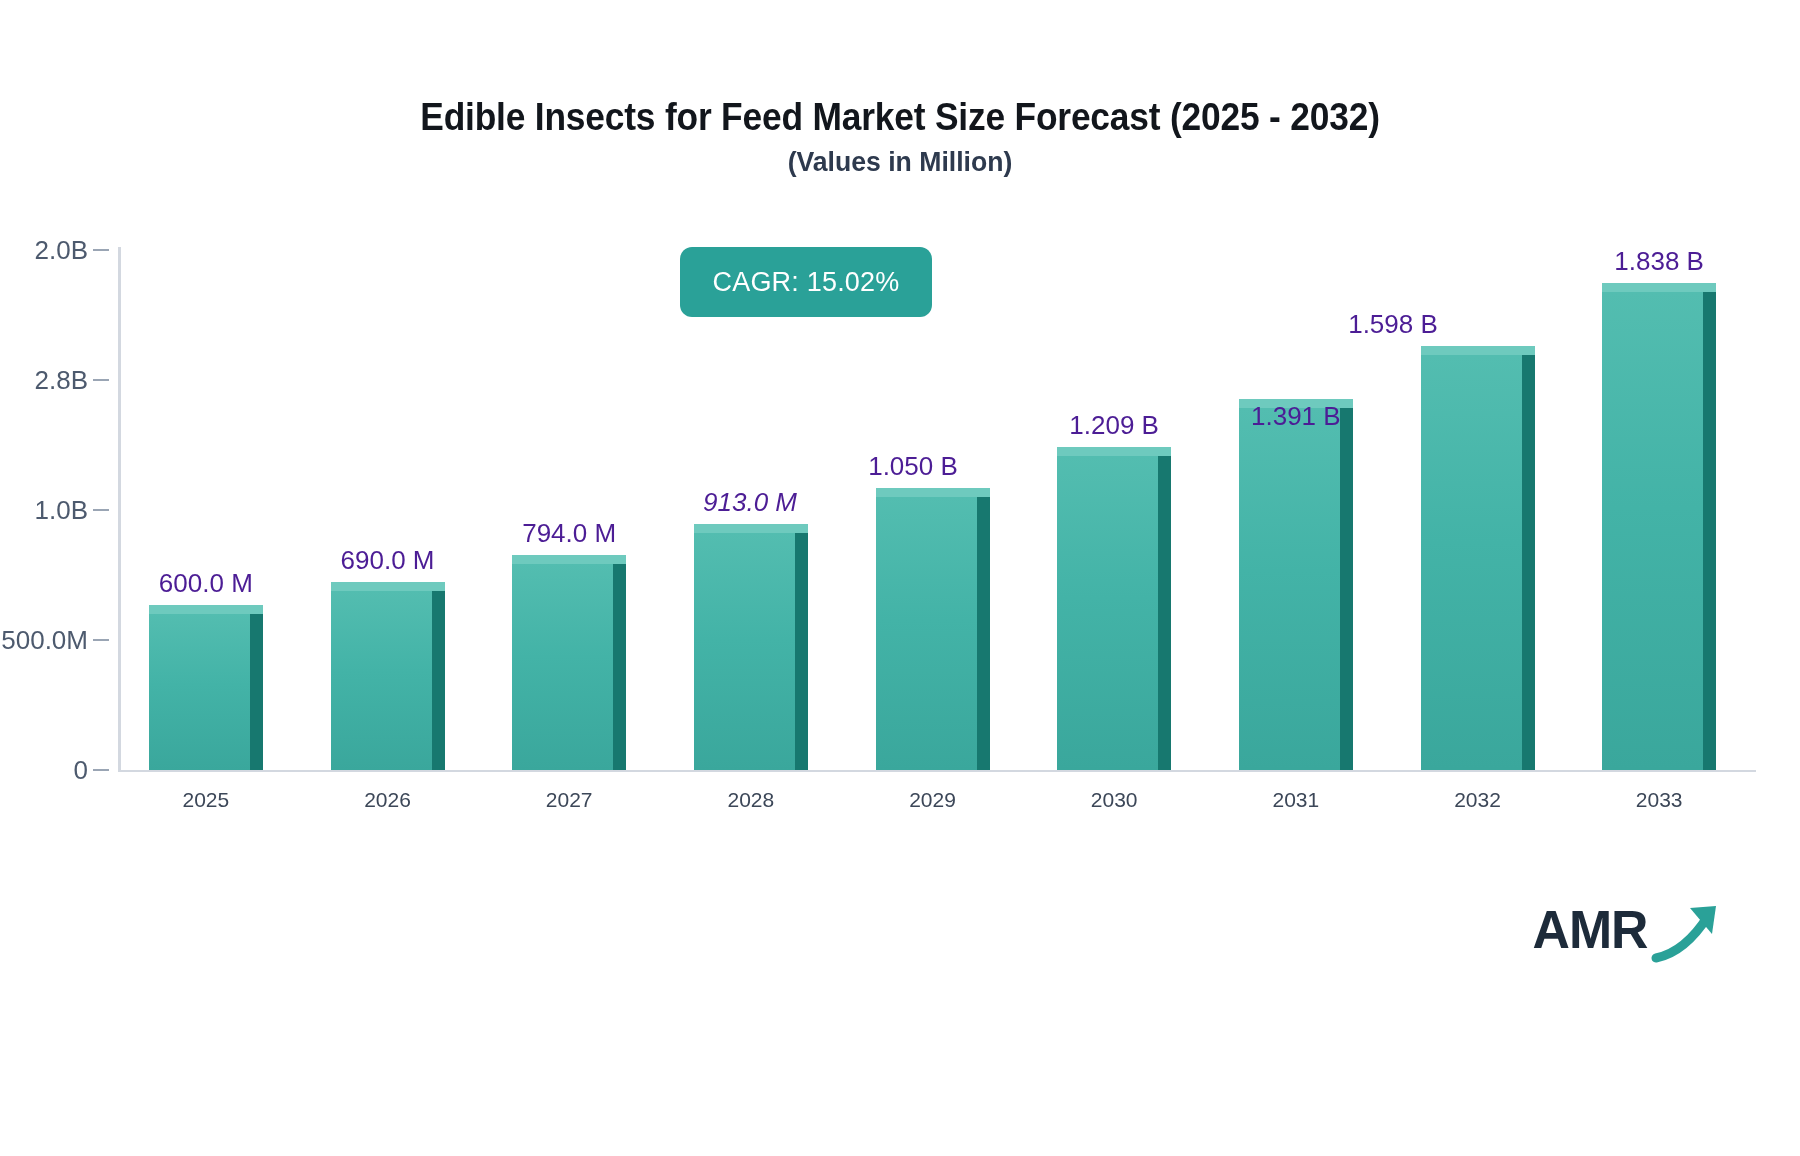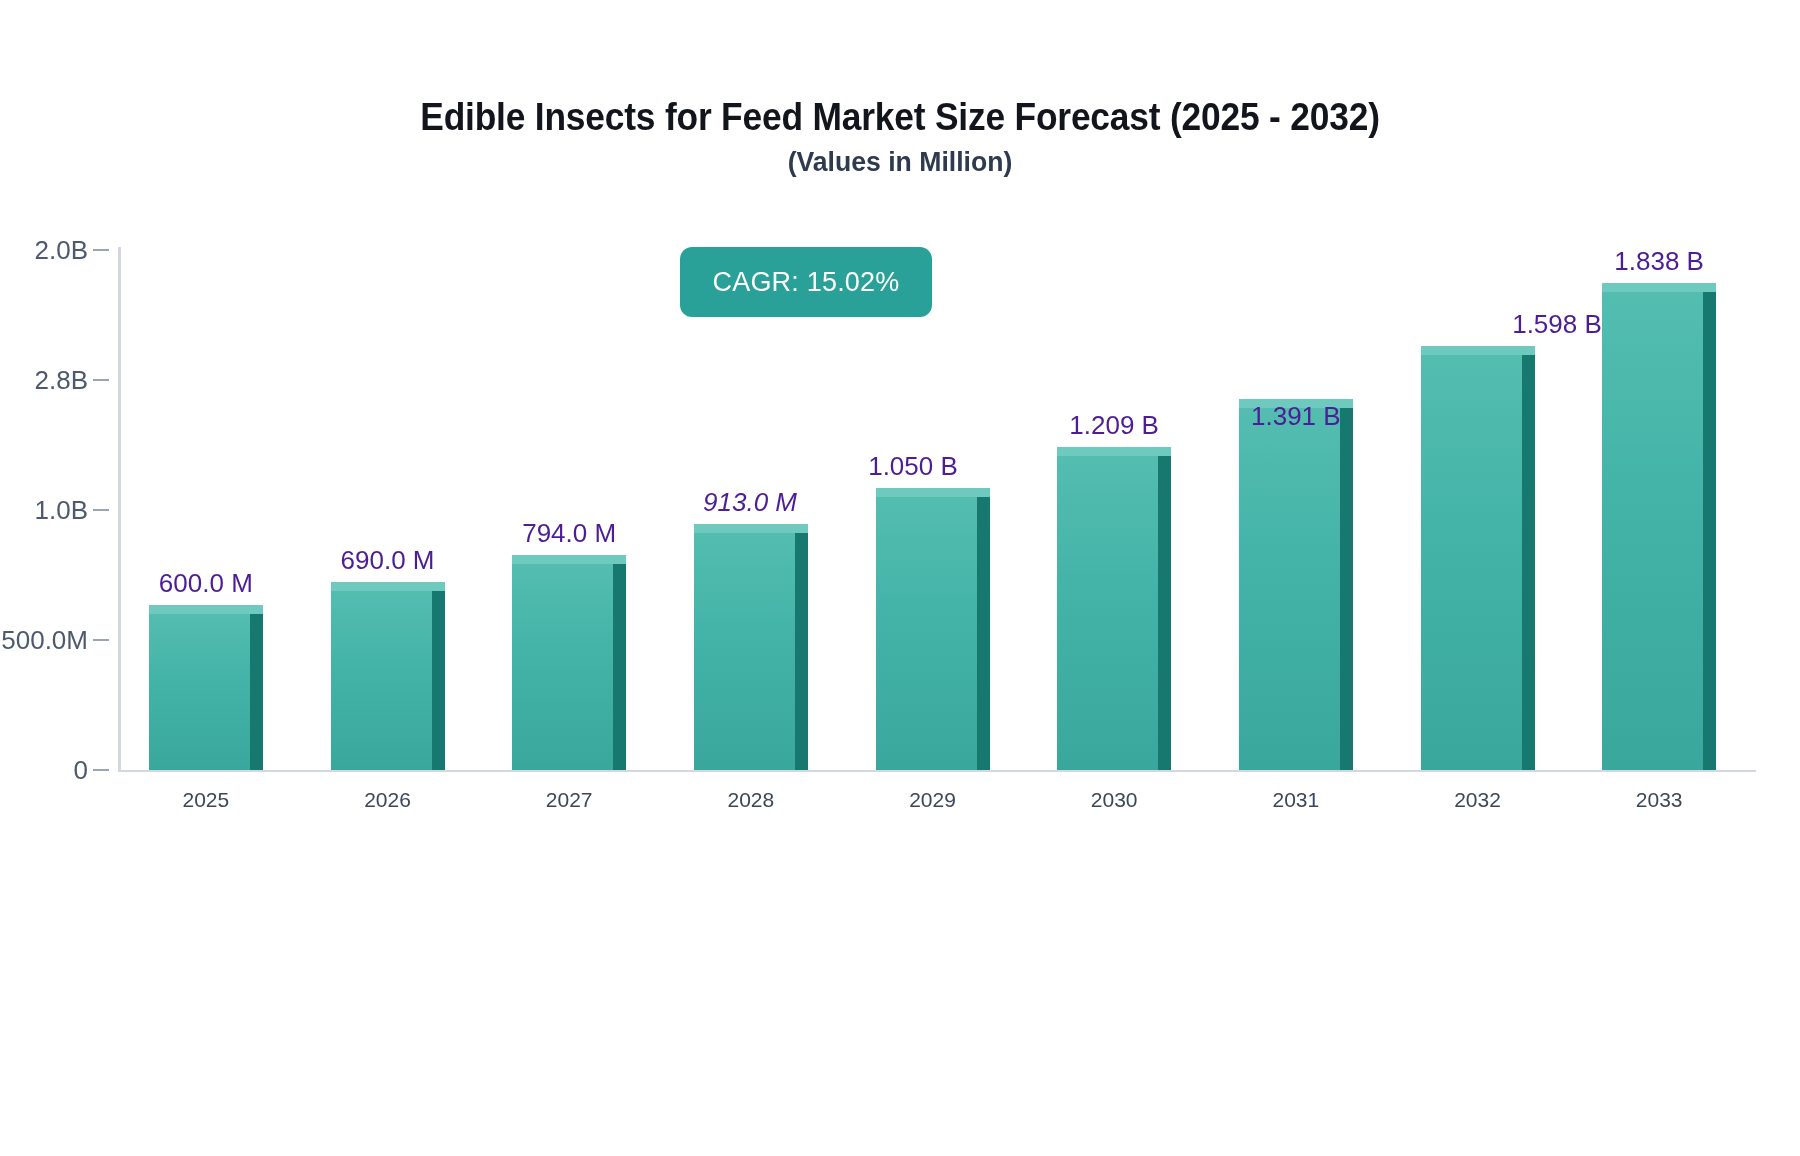--- a/index.html
+++ b/index.html
@@ -249,35 +249,44 @@
           <div class="bar-side" style="left: 101px; height: 361.66px;"></div>
           <div class="bar-top" style="left: 0px; top: 0px; width: 114px;"></div>
           <div class="bar-face" style="width: 101px; height: 361.66px;"></div>
         </div>
         <div class="bar-value" style="left: 1295.83px; top: 362.34px; transform: translateX(-50%); margin-top: 39px;">1.391 B</div>
         <div class="bar-group" style="left: 1420.5px; width: 114px; height: 424.48px; top: 345.52px;">
           <div class="bar-side" style="left: 101px; height: 415.48px;"></div>
           <div class="bar-top" style="left: 0px; top: 0px; width: 114px;"></div>
           <div class="bar-face" style="width: 101px; height: 415.48px;"></div>
         </div>
-        <div class="bar-value" style="left: 1557px; top: 308.52px; transform: translateX(-50%);">1.598 B</div>
+        <div class="bar-value" style="left: 1393px; top: 308.52px; transform: translateX(-50%);">1.598 B</div>
         <div class="bar-group" style="left: 1602.17px; width: 114px; height: 486.88px; top: 283.12px;">
           <div class="bar-side" style="left: 101px; height: 477.88px;"></div>
           <div class="bar-top" style="left: 0px; top: 0px; width: 114px;"></div>
           <div class="bar-face" style="width: 101px; height: 477.88px;"></div>
         </div>
         <div class="bar-value" style="left: 1659.17px; top: 246.12px; transform: translateX(-50%);">1.838 B</div>
       </div>
     <div id="x-axis">
         <div class="xlabel" style="left: 205.833px;">2025</div>
         <div class="xlabel" style="left: 387.5px;">2026</div>
         <div class="xlabel" style="left: 569.167px;">2027</div>
         <div class="xlabel" style="left: 750.833px;">2028</div>
         <div class="xlabel" style="left: 932.5px;">2029</div>
         <div class="xlabel" style="left: 1114.17px;">2030</div>
         <div class="xlabel" style="left: 1295.83px;">2031</div>
         <div class="xlabel" style="left: 1477.5px;">2032</div>
         <div class="xlabel" style="left: 1659.17px;">2033</div>
       </div>
   </div>
 
+  <div id="amr-logo">
+    <div id="amr-text">AMR</div>
+    <div id="amr-arrow">
+      <svg width="80" height="60" viewBox="0 0 80 60" aria-hidden="true">
+        <path d="M6 54 C 26 50, 44 34, 58 12" stroke="#2aa198" stroke-width="9" fill="none" stroke-linecap="round"></path>
+        <path d="M40 4 L 66 2 L 62 30 Z" fill="#2aa198"></path>
+      </svg>
+    </div>
+  </div>
 
 </div>
 
 </body></html>

